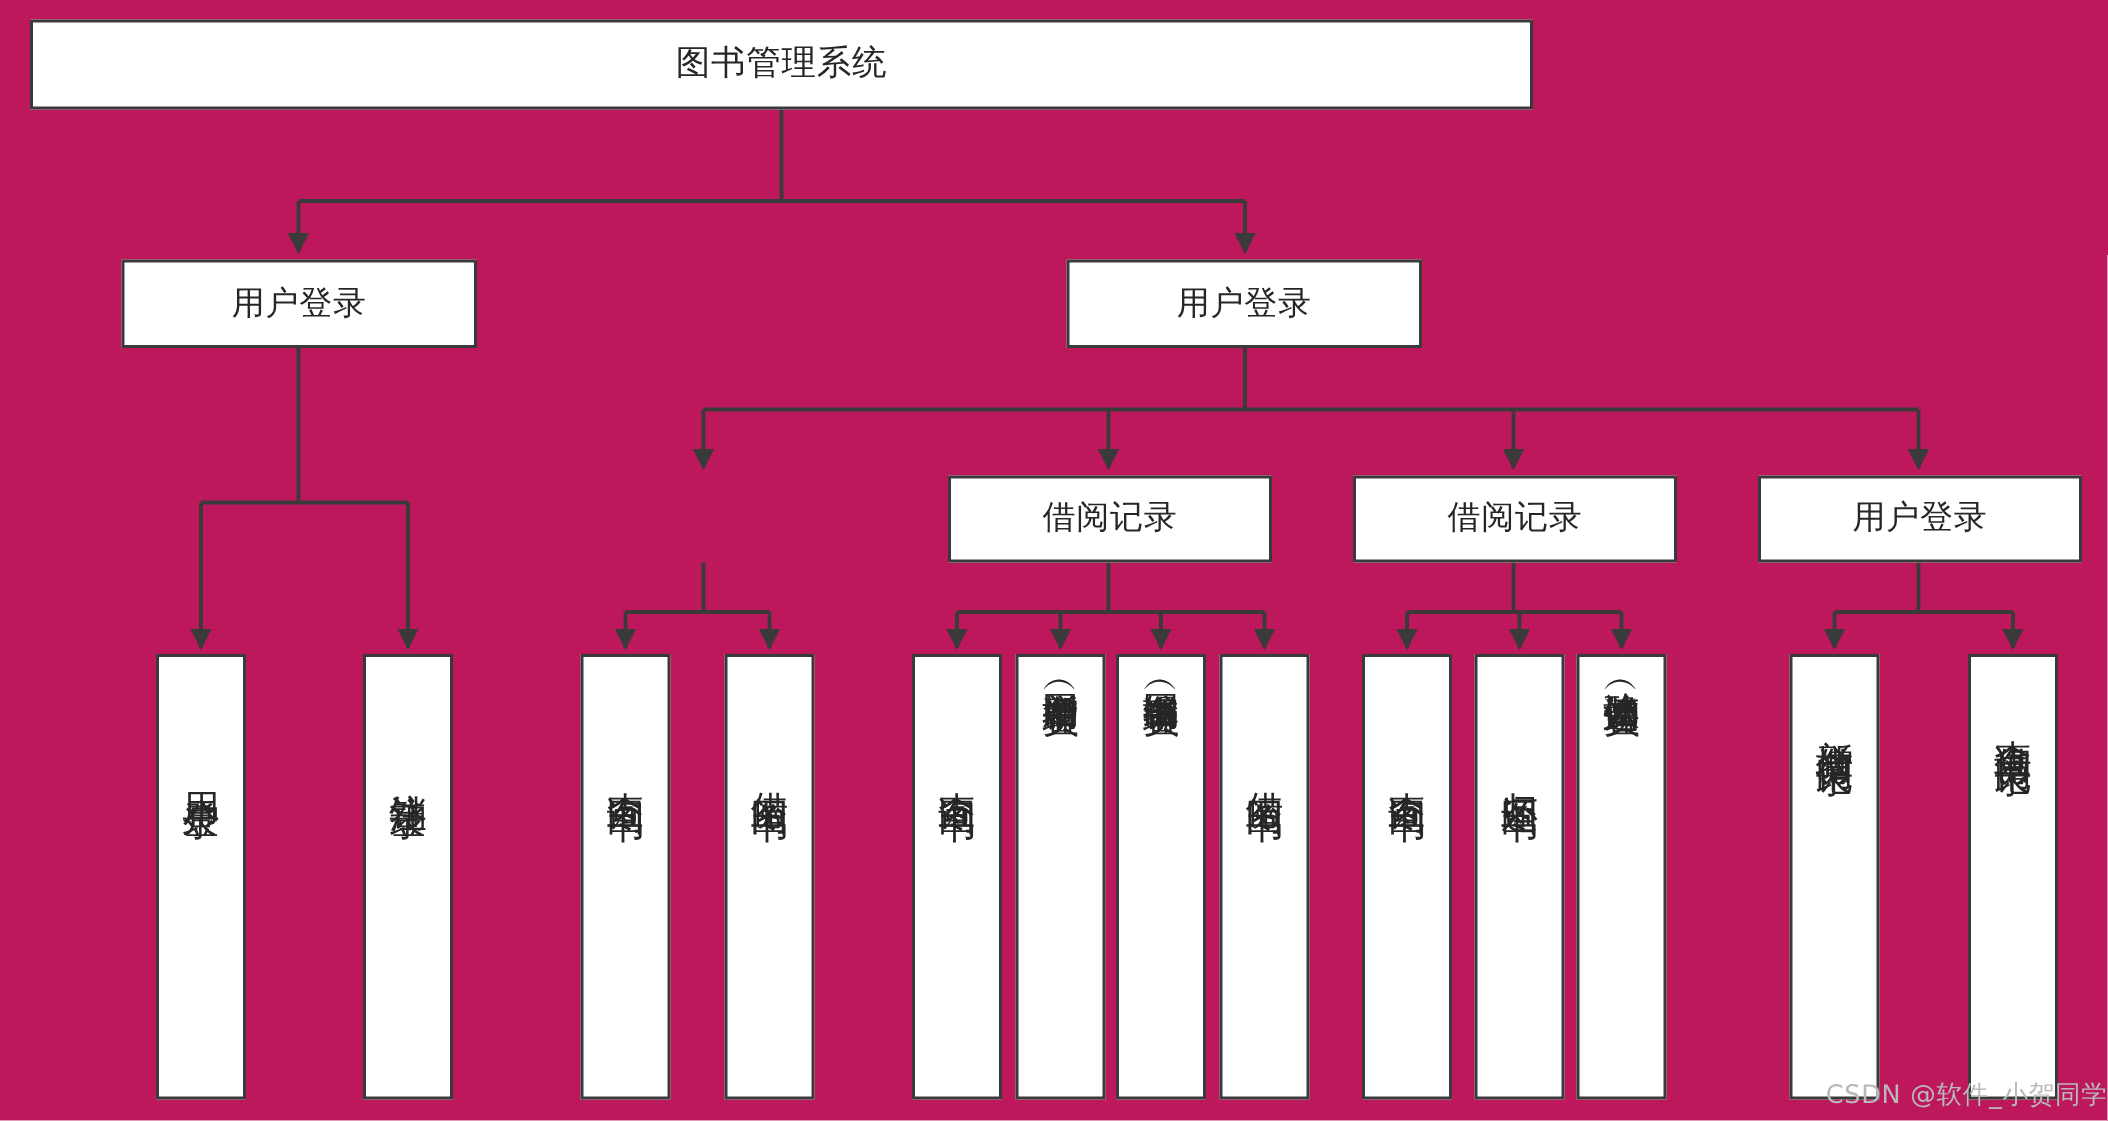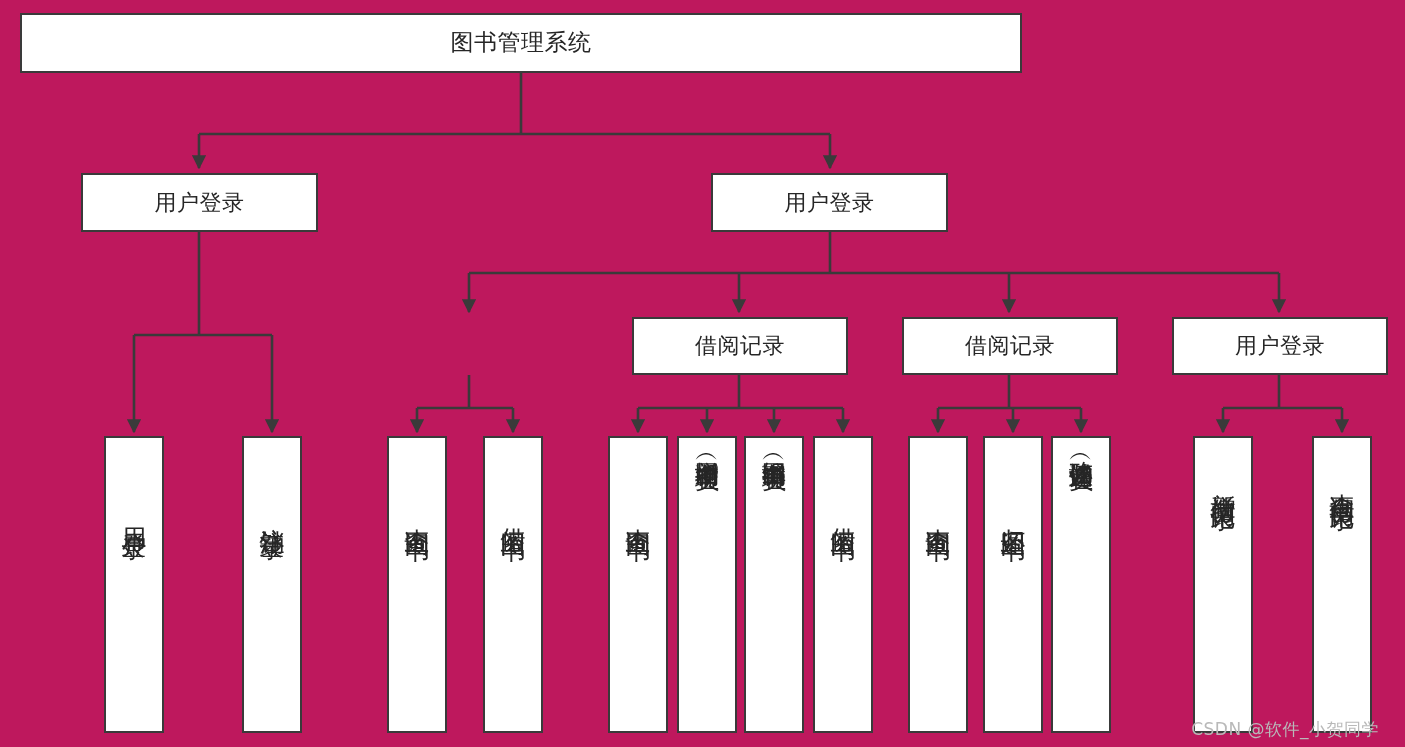--- a/index.html
+++ b/index.html
@@ -63,21 +63,21 @@
     line-height: 1.0;
     letter-spacing: 3px;
     white-space: nowrap;
   }
   .v-node.tall-text .node-label {
     font-size: 24px;
     letter-spacing: 1px;
   }
   .watermark {
     position: absolute;
-    right: 26px;
+    right: 0;
     bottom: 6px;
     font-size: 17px;
     color: #b9b9b9;
     letter-spacing: 0.5px;
     z-index: 5;
     white-space: nowrap;
   }
 </style>
 </head>
 <body>

